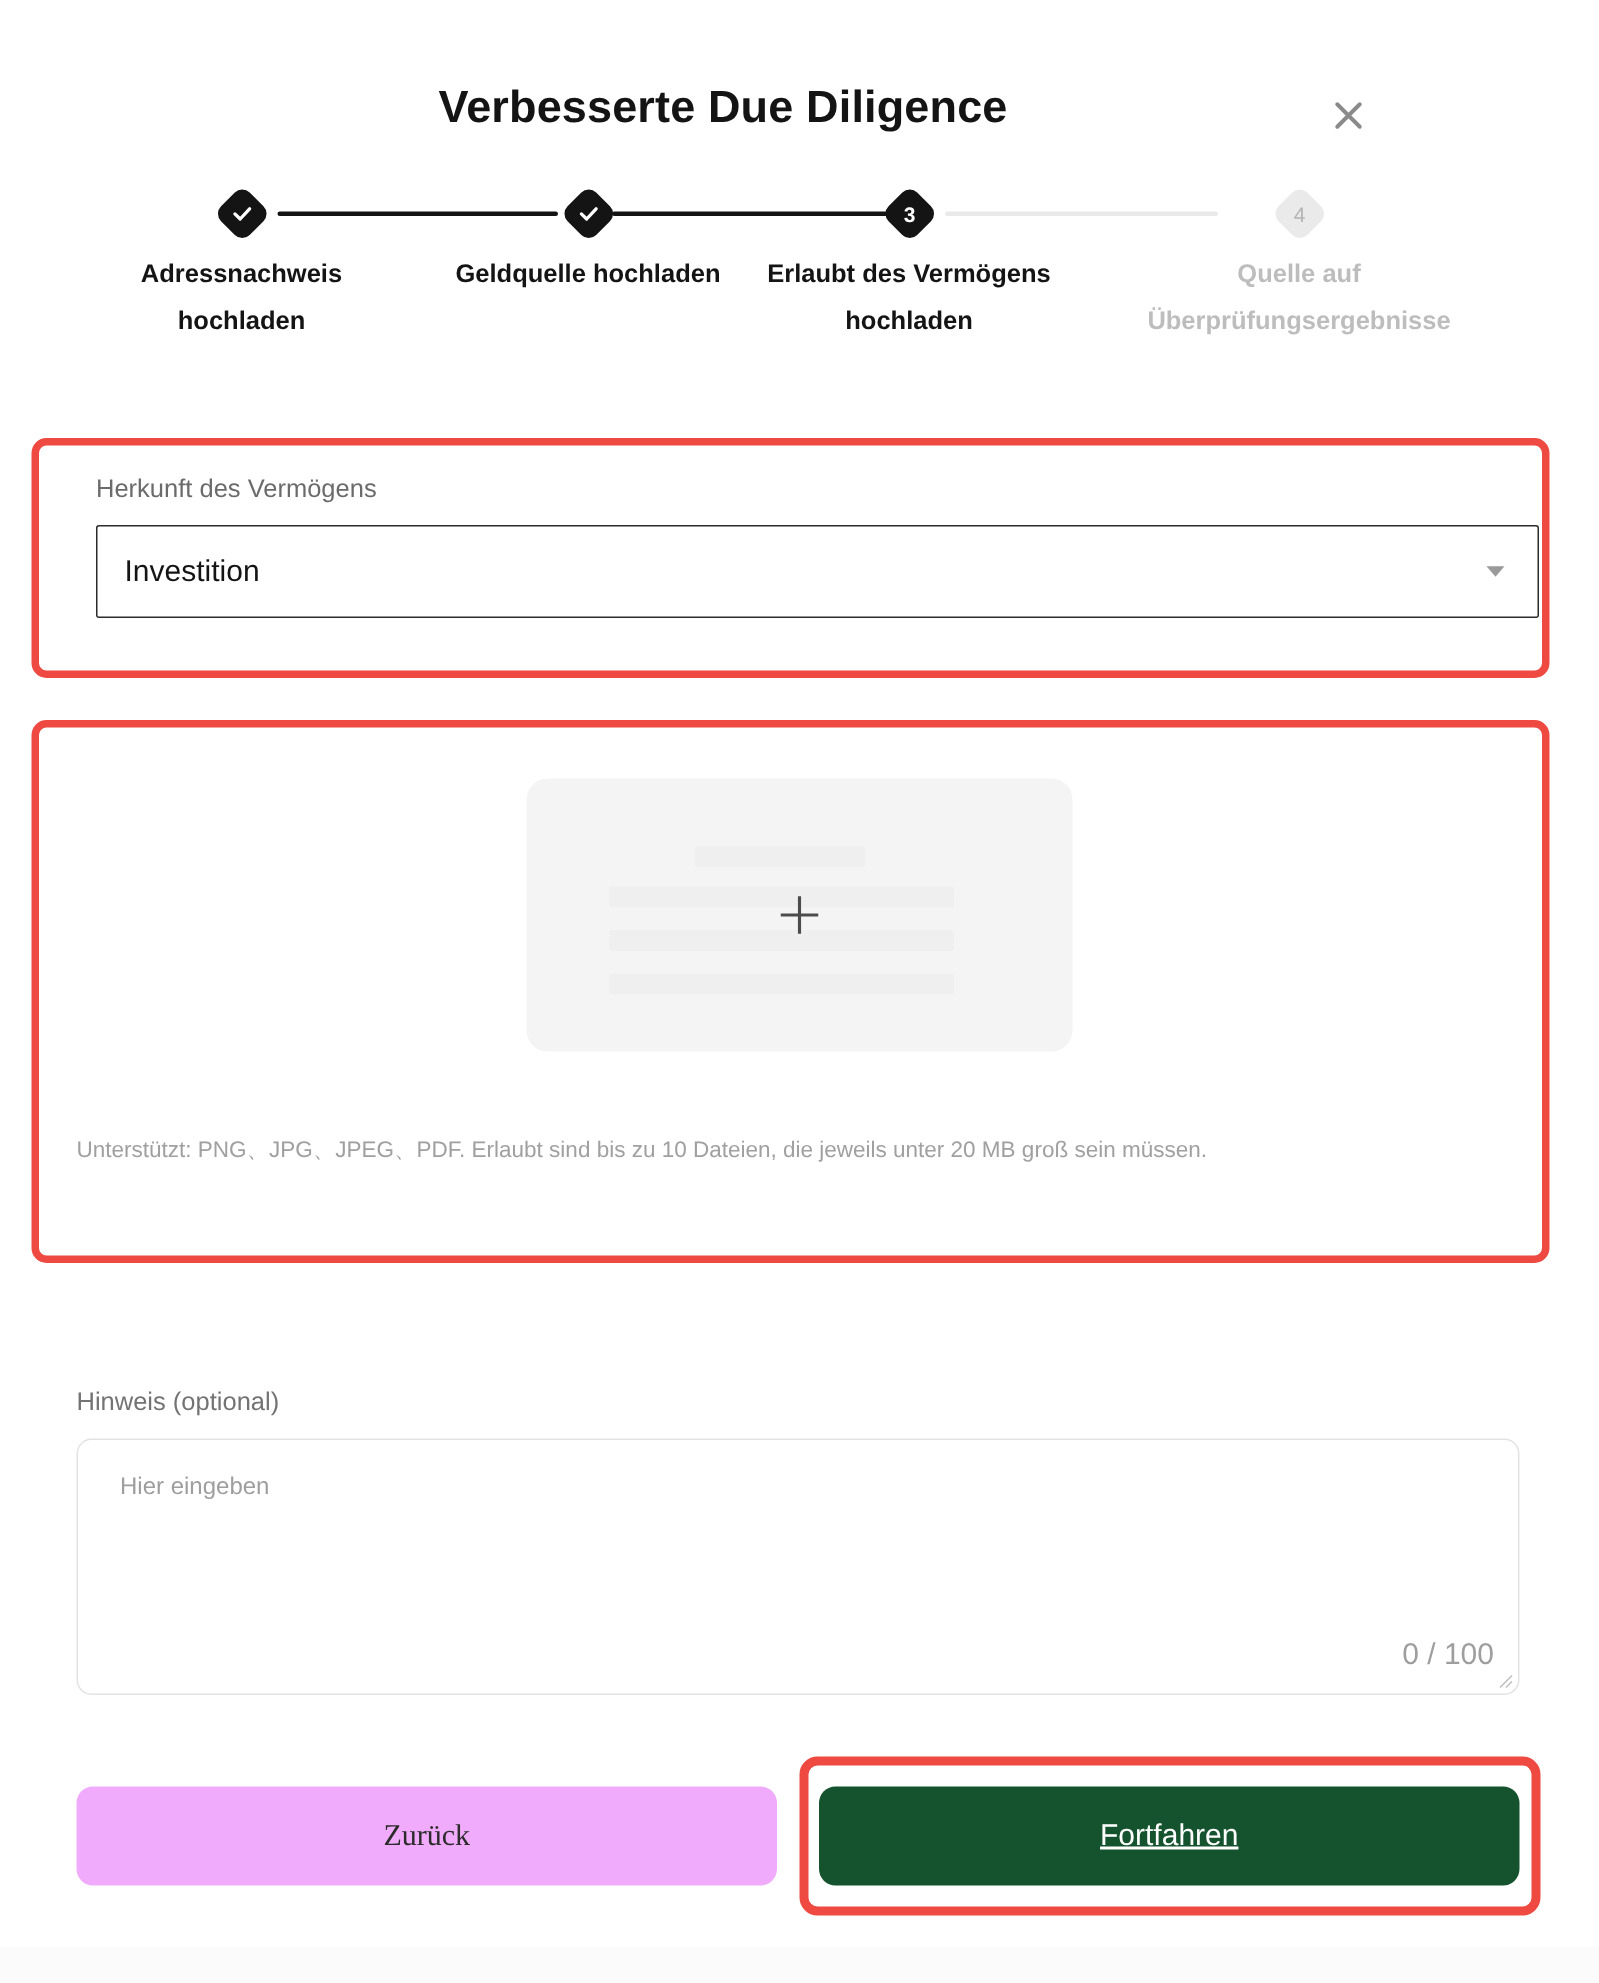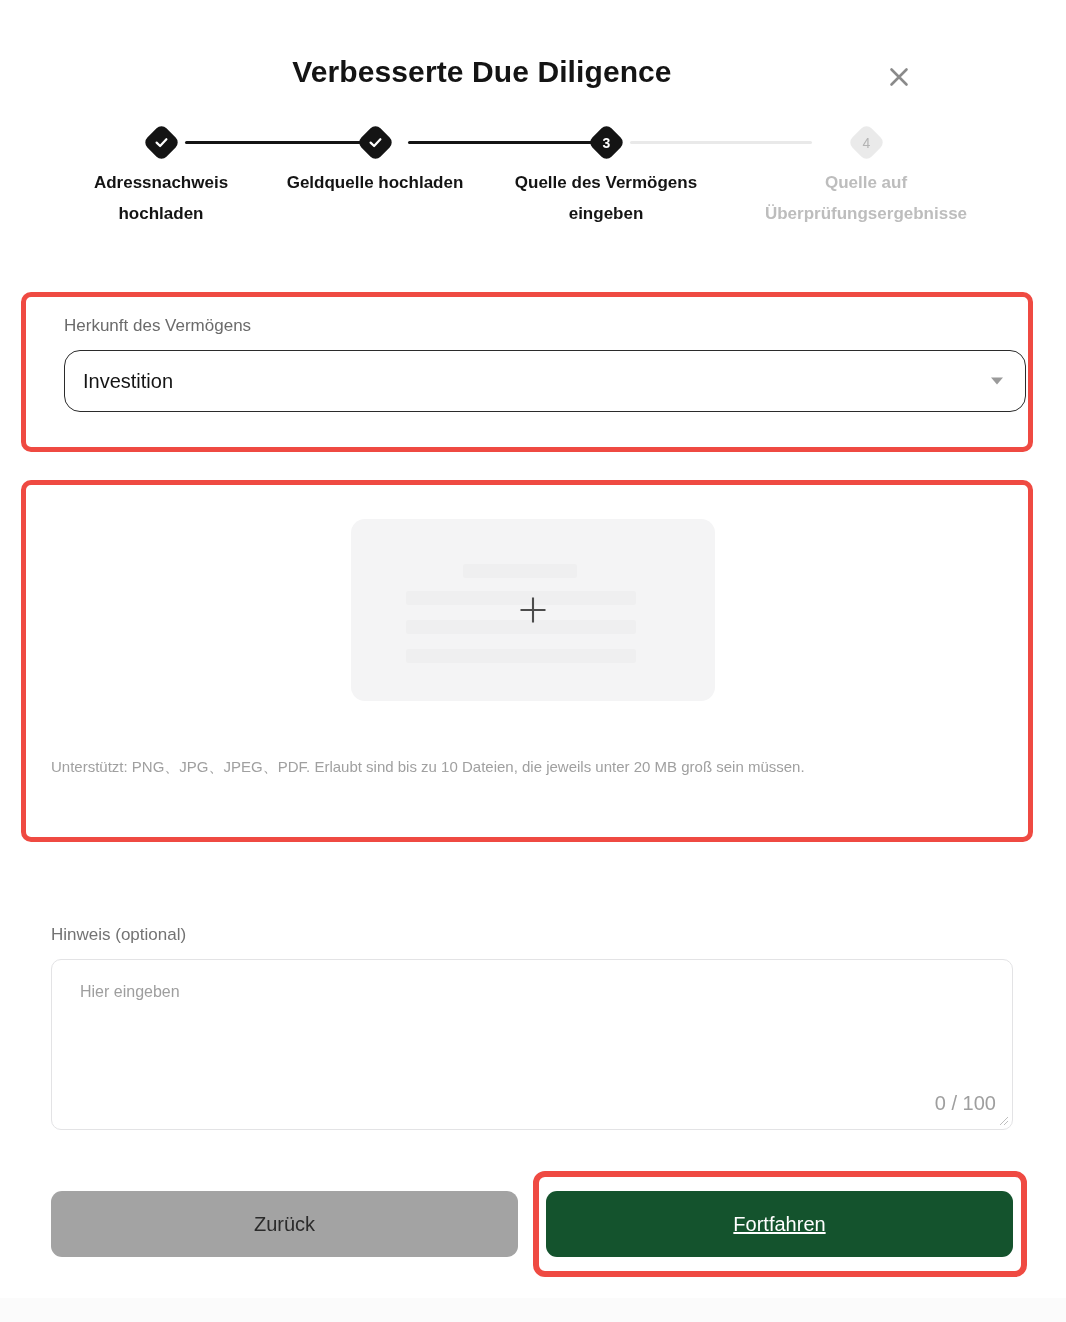--- a/index.html
+++ b/index.html
@@ -73,21 +73,21 @@
     width: 1000px;
     height: 150px;
   }
   .step {
     position: absolute;
     top: 0;
     width: 246px;
     text-align: center;
   }
   .step-0 { left: 38px; }
-  .step-1 { left: 252px; }
+  .step-1 { left: 269px; }
   .step-2 { left: 483px; }
   .step-3 { left: 743px; }
 
   .step-badge {
     width: 27px;
     height: 27px;
     margin: 9px auto 0;
     border-radius: 7px;
     transform: rotate(45deg);
     display: flex;
@@ -157,21 +157,21 @@
   }
   .field-label {
     font-size: 17px;
     color: #6b6b6b;
     margin-bottom: 14px;
   }
   .select-control {
     position: relative;
     height: 62px;
     border: 1.5px solid #2b2b2b;
-    border-radius: 16px;
+    border-radius: 2px;
     background: #ffffff;
     display: flex;
     align-items: center;
     padding: 0 18px;
     cursor: pointer;
   }
   .select-value {
     font-size: 20px;
     color: #141414;
   }
@@ -290,22 +290,23 @@
     border: none;
     border-radius: 11px;
     font-family: "Liberation Sans", sans-serif;
     font-size: 20px;
     cursor: pointer;
     display: flex;
     align-items: center;
     justify-content: center;
   }
   .btn-back {
-    background: #a3a3a3;
+    background: #f0abfc;
     color: #2b2b2b;
+    font-family: Liberation Serif, serif;
   }
   .btn-continue {
     background: #14532d;
     color: #ffffff;
     text-decoration: underline;
   }
 </style>
 </head>
 <body>
 
@@ -348,21 +349,21 @@
           </svg>
         </span>
       </div>
       <div class="step-label">Geldquelle hochladen</div>
     </div>
 
     <div class="step step-2">
       <div class="step-badge current">
         <span class="badge-inner">3</span>
       </div>
-      <div class="step-label">Quelle des Vermögens eingeben</div>
+      <div class="step-label">Erlaubt des Vermögens hochladen</div>
     </div>
 
     <div class="step step-3">
       <div class="step-badge pending">
         <span class="badge-inner">4</span>
       </div>
       <div class="step-label muted">Quelle auf Überprüfungsergebnisse</div>
     </div>
   </div>
 

